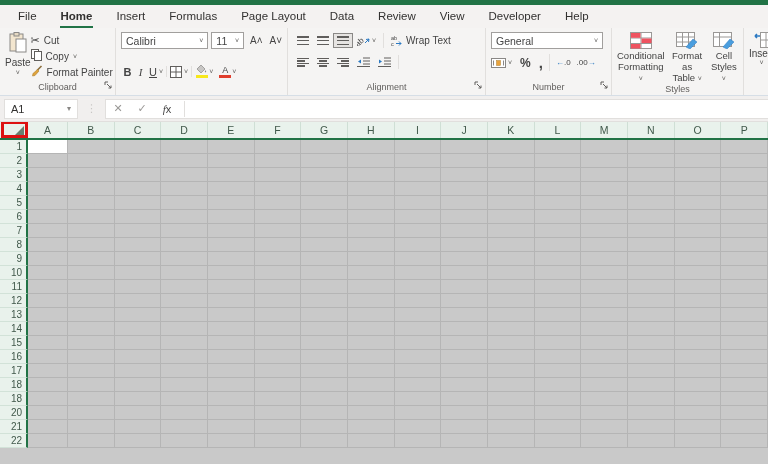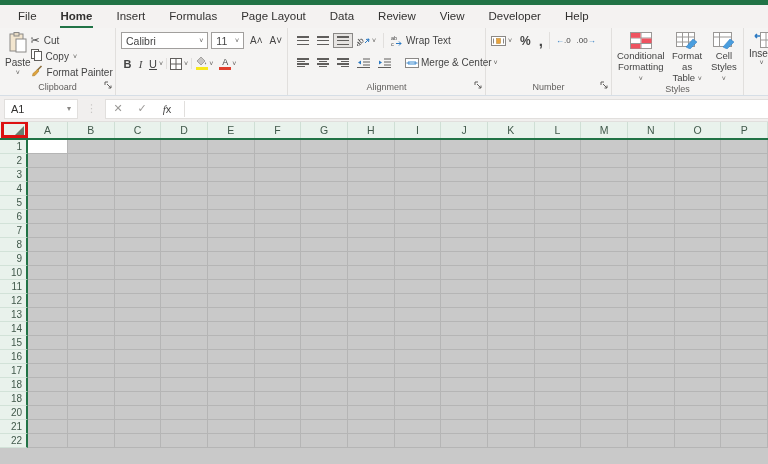--- a/index.html
+++ b/index.html
@@ -26,21 +26,21 @@
   .vline { width:1px; background:#e1dfdd; margin:1px 3px; align-self:stretch; }
 
   
   .g-clipboard { width:116px; }
   .paste-btn { width:34px; display:flex; flex-direction:column; align-items:center; font-size:10px; gap:1px; }
   .clip-col { display:flex; flex-direction:column; gap:2px; padding-top:1px; }
   .sbtn { display:flex; align-items:center; gap:4px; font-size:10px; height:14px; white-space:nowrap; }
 
   
   .g-font { width:172px; }
-  .g-font .rgroup-body { flex-direction:column; gap:8px; }
+  .g-font .rgroup-body { flex-direction:column; gap:16px; }
   .combo { background:#fff; border:1px solid #a19f9d; height:17px; display:flex; align-items:center; font-size:10.5px; padding:0 4px; justify-content:space-between; }
   .row-flex { display:flex; align-items:center; }
   .fmt-b { font-weight:700; font-size:11px; width:13px; text-align:center; }
   .fmt-i { font-style:italic; font-family:"Liberation Serif",serif; font-size:11px; width:13px; text-align:center; }
   .fmt-u { text-decoration:underline; font-size:11px; width:12px; text-align:center; }
   .color-btn { display:flex; flex-direction:column; align-items:center; width:14px; line-height:1; }
   .color-bar { width:12px; height:3px; margin-top:1px; }
 
   
   .g-align { width:198px; }
@@ -302,44 +302,39 @@
               <path d="M4 2.5 L1 4.5 L4 6.5 Z" fill="#2b79c2"></path>
             </svg>
         </span>
         <span class="abtn">
           <svg width="13" height="10" viewBox="0 0 13 10">
               <path d="M6 1 h7 M6 4 h7 M6 7 h7 M0 9.5 h13" stroke="#605e5c"></path>
               <path d="M1 2.5 L4 4.5 L1 6.5 Z" fill="#2b79c2"></path>
             </svg>
         </span>
         <span class="vline"></span>
-        <span class="abtn">
-          <svg width="14" height="10" viewBox="0 0 14 10">
-              <rect x="0.5" y="0.5" width="13" height="9" fill="#fff" stroke="#8a8886"></rect>
-              <rect x="3" y="3" width="8" height="4" fill="#9ec6e8"></rect>
-              <path d="M1.5 5 h3 M12.5 5 h-3" stroke="#2b79c2"></path>
-            </svg>
-          <span class="lbl10">Merge &amp; Center</span>
-          <span class="chev">˅</span>
-        </span>
       </div>
     </div>
     <div class="rgroup-footer">
       <span>Alignment</span>
       <span class="launcher">
         <svg width="8" height="8" viewBox="0 0 8 8">
             <path d="M1 4 V1 H4" fill="none" stroke="#605e5c"></path>
             <path d="M3 3 L7 7 M7 7 V4.5 M7 7 H4.5" fill="none" stroke="#605e5c"></path>
           </svg>
       </span>
     </div>
   </div>
 
   <div class="rgroup g-number">
     <div class="rgroup-body">
+      <div class="combo" style="width:112px;">
+        <span>General</span>
+        <span class="chev">˅</span>
+      </div>
       <div class="numicons">
         <span style="display:flex;align-items:center;">
           <svg width="15" height="10" viewBox="0 0 15 10">
               <rect x="0.5" y="0.5" width="14" height="9" fill="#fff" stroke="#8a8886"></rect>
               <rect x="5.5" y="2.5" width="4" height="5" fill="#e8a33d" stroke="#b07f2e" stroke-width="0.5"></rect>
               <path d="M2.5 2.5 v5 M12.5 2.5 v5" stroke="#8a8886"></path>
             </svg>
           <span class="chev" style="margin-left:2px;">˅</span>
         </span>
         <span class="bigsym" style="margin-left:8px;">%</span>

